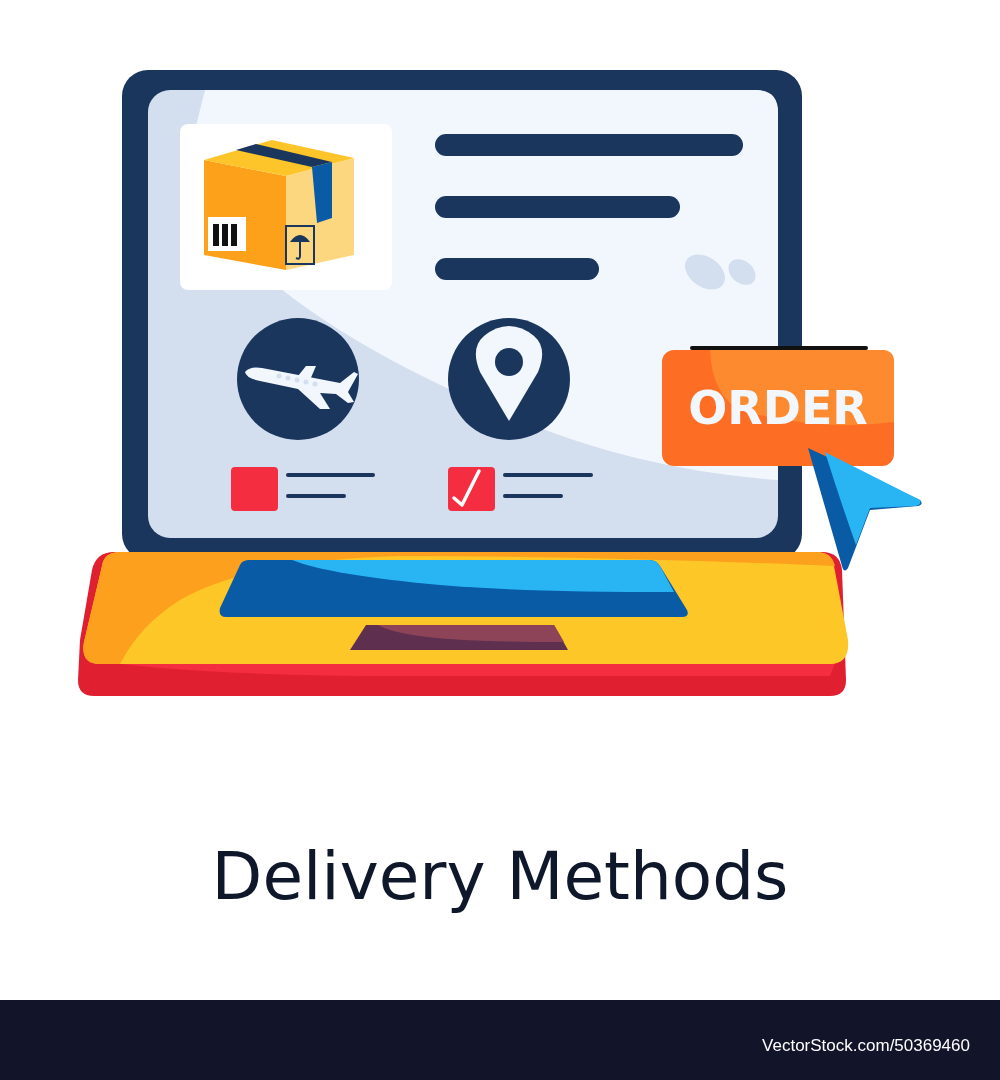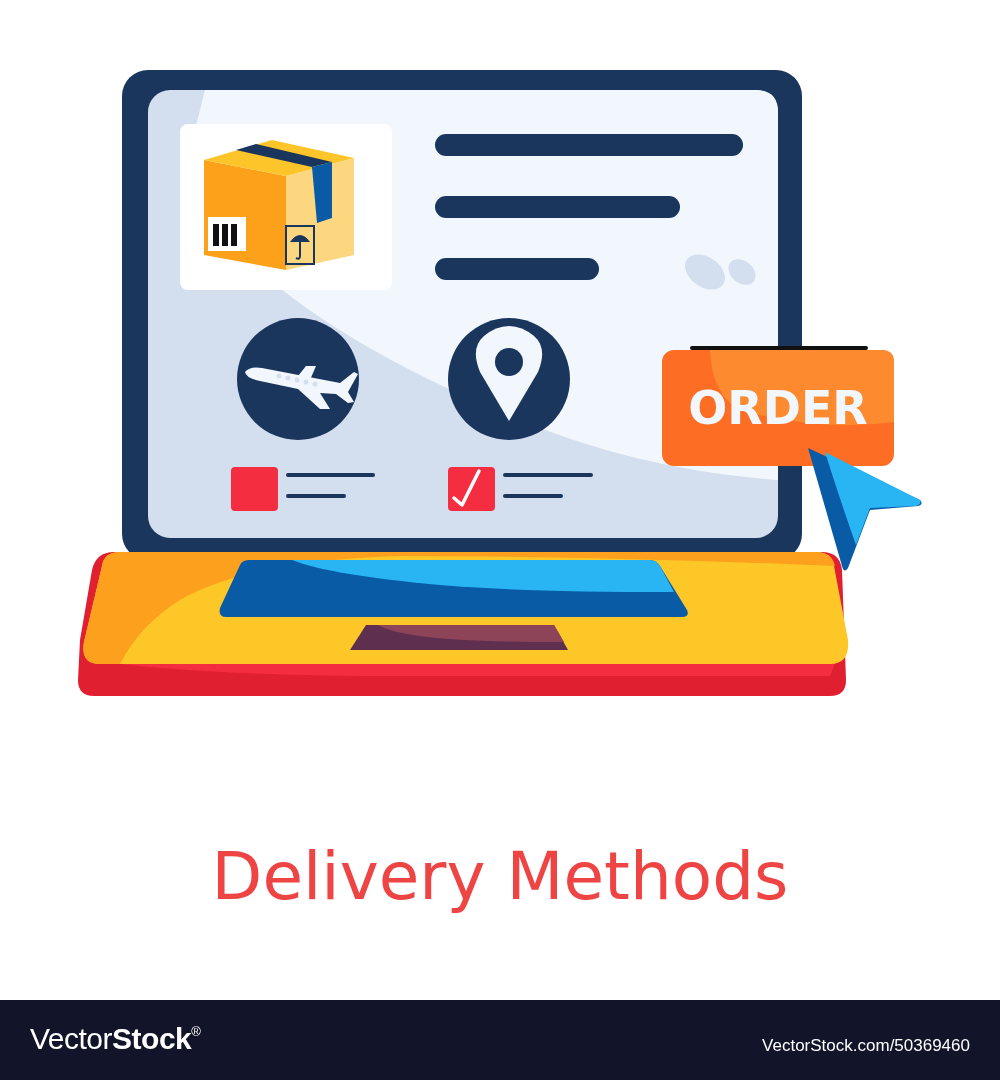--- a/index.html
+++ b/index.html
@@ -3,21 +3,21 @@
 <meta charset="utf-8">
 <style>
   html, body { margin: 0; padding: 0; }
   body {
     width: 1000px; height: 1080px; background: #ffffff; position: relative; overflow: hidden;
     font-family: "Liberation Sans", sans-serif;
   }
   .illustration { position: absolute; left: 0; top: 0; width: 1000px; height: 1000px; }
   .caption {
     position: absolute; left: 0; width: 1000px; top: 838px; text-align: center;
-    font-family: "DejaVu Sans", sans-serif; font-size: 66px; color: #ef4444; letter-spacing: 0px;
+    font-family: "DejaVu Sans", sans-serif; font-size: 66px; color: #0f172a; letter-spacing: 0px;
   }
   .footer {
     position: absolute; left: 0; top: 1000px; width: 1000px; height: 80px; background: #12142a;
     color: #ffffff;
   }
   .footer .brand {
     position: absolute; left: 30px; top: 22px; font-family: "Liberation Sans", sans-serif;
     font-size: 30px; letter-spacing: -0.5px;
   }
   .footer .brand .light { font-weight: normal; }
@@ -122,17 +122,14 @@
 
   <g>
     <path d="M808 448 L920 500 Q924 504 918 506 L870 510 L848 568 Q844 574 842 566 Z" fill="#0a5ba6"></path>
     <path d="M825 452 L920 500 Q922 504 916 506 L870 508 L856 545 Q840 500 825 452 Z" fill="#29b4f4"></path>
   </g>
 </svg>
 
 <div class="caption">Delivery Methods</div>
 
 <div class="footer">
-  <div class="brand">
-    <span class="light">Vector</span><span class="bold">Stock</span><sup>®</sup>
-  </div>
   <div class="link">VectorStock.com/50369460</div>
 </div>
 
 </body></html>

